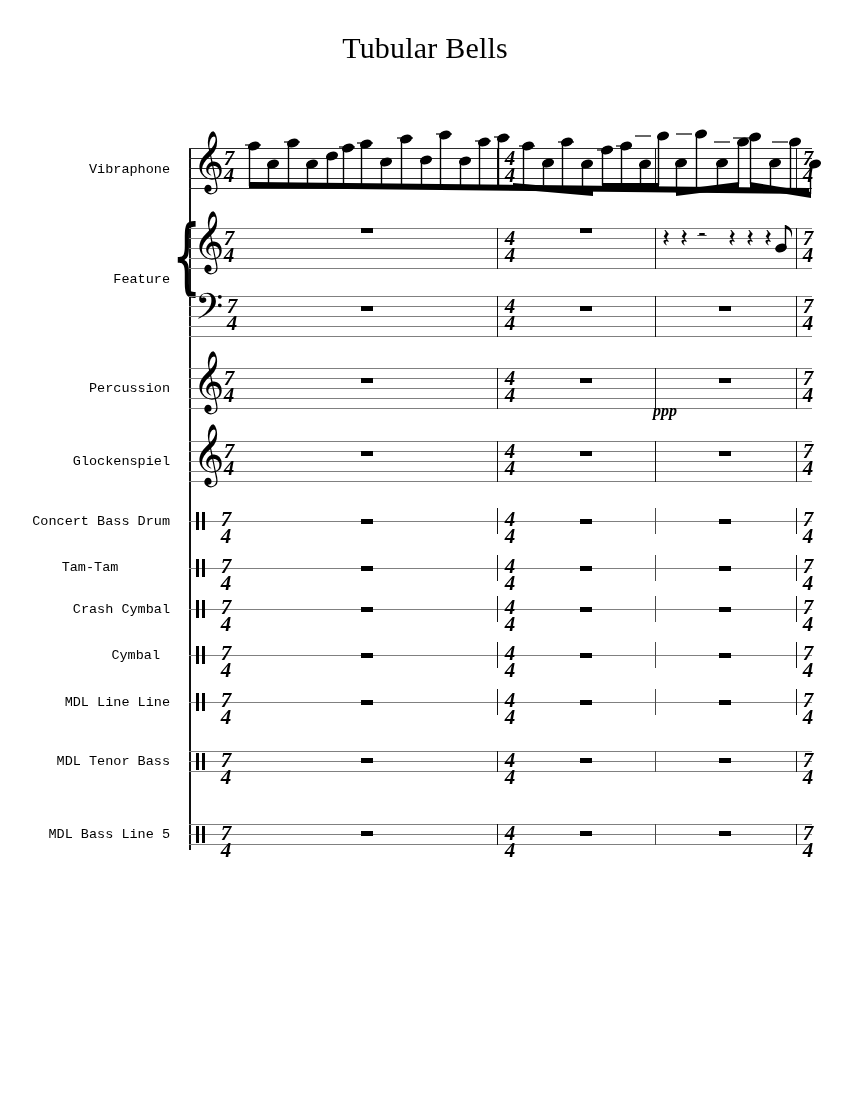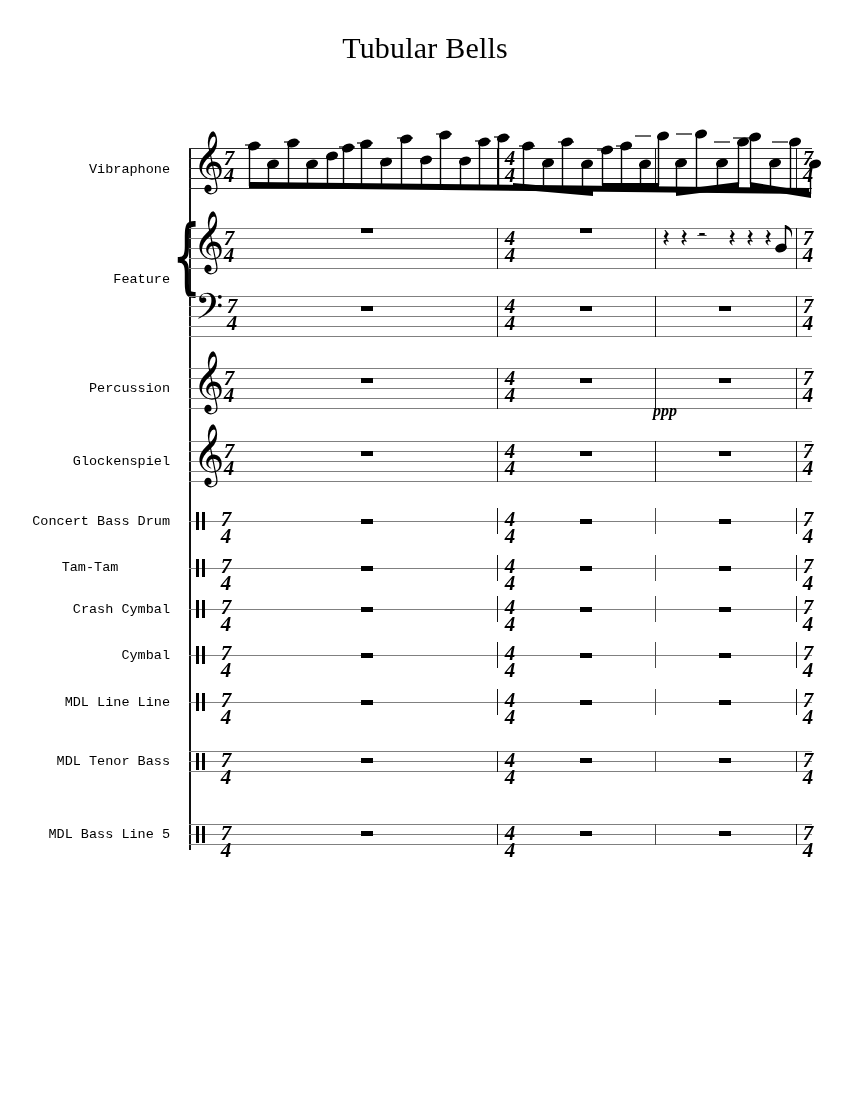--- a/index.html
+++ b/index.html
@@ -148,21 +148,21 @@
     <div class="score-title">Tubular Bells</div>
   </div>
 
   <div class="inst-name" style="left:20px; top:162px; width:150px;">Vibraphone</div>
   <div class="inst-name" style="left:20px; top:272px; width:150px;">Feature</div>
   <div class="inst-name" style="left:20px; top:381px; width:150px;">Percussion</div>
   <div class="inst-name" style="left:20px; top:454px; width:150px;">Glockenspiel</div>
   <div class="inst-name" style="left:10px; top:514px; width:160px;">Concert Bass Drum</div>
   <div class="inst-name" style="left:10px; top:560px; width:160px;text-align:center;">Tam-Tam</div>
   <div class="inst-name" style="left:10px; top:602px; width:160px;">Crash Cymbal</div>
-  <div class="inst-name" style="left:10px; top:648px; width:160px;">Cymbal</div>
+  <div class="inst-name" style="left:0; top:648px; width:160px;">Cymbal</div>
   <div class="inst-name" style="left:10px; top:695px; width:160px;">MDL Line Line</div>
   <div class="inst-name" style="left:10px; top:754px; width:160px;">MDL Tenor Bass</div>
   <div class="inst-name" style="left:10px; top:827px; width:160px;">MDL Bass Line 5</div>
 
   <div class="sysline" style="left:189px; top:148px; height:702px;"></div>
 
   <div class="brace" style="left:172px; top:214px;">{</div>
 
   <div class="staff dark" style="left:189px; top:148px; width:623px; height:41px;">
     <div class="line" style="top:0px;"></div>

